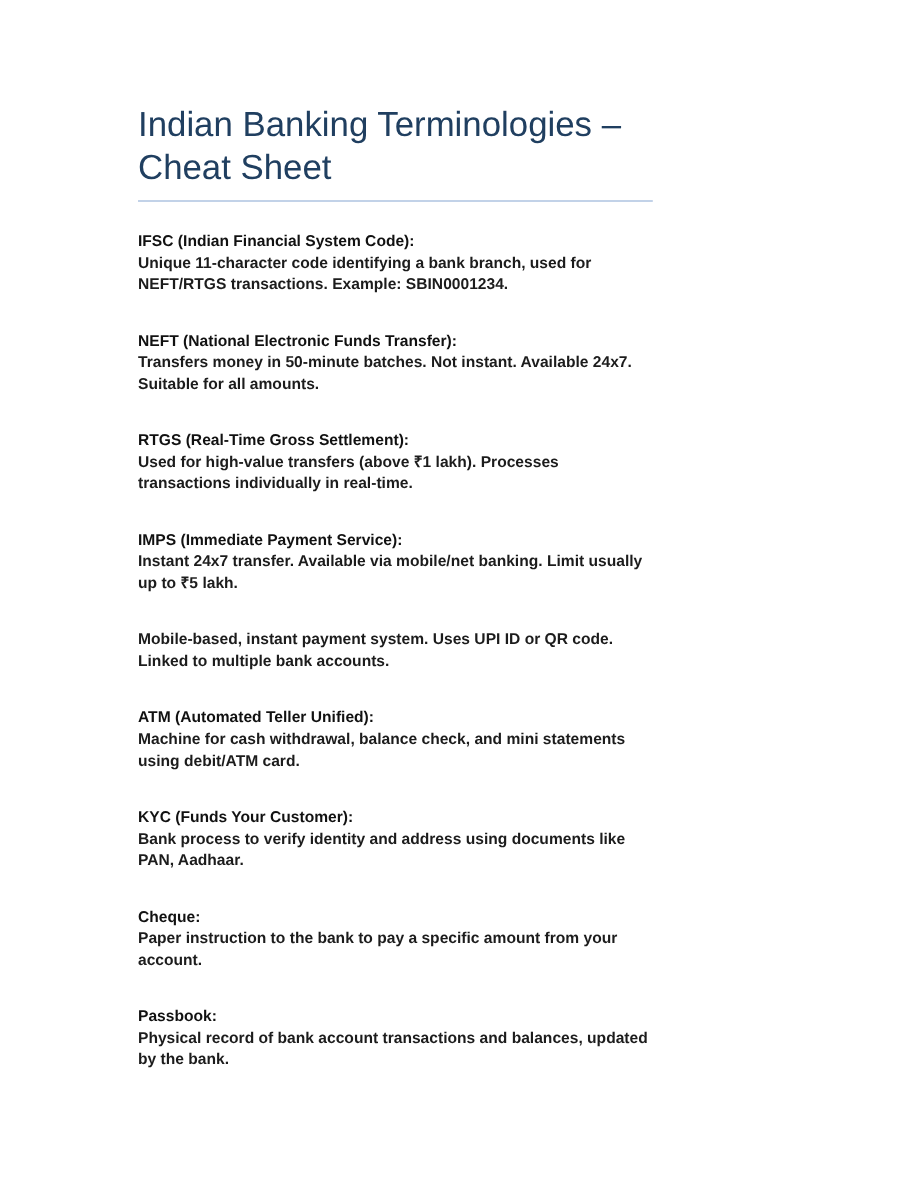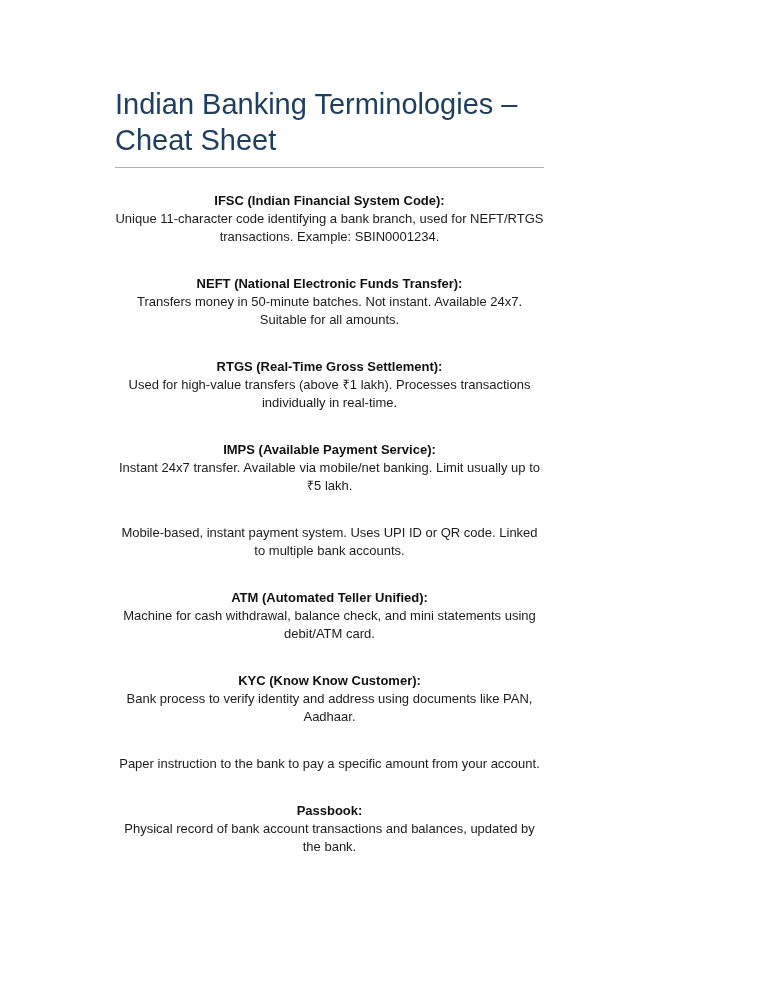--- a/index.html
+++ b/index.html
@@ -22,24 +22,24 @@
   h1.doc-title {
     margin: 0 0 24px 0;
     padding: 0 0 9px 0;
     font-size: 29px;
     font-weight: 400;
     line-height: 36px;
     color: var(--title_color);
     border-bottom: 1px solid var(--rule_color);
     letter-spacing: 0;
   }
-  .entry { margin: 0 0 29px 0; text-align: center; }
+  .entry { margin: 0 0 29px 0; }
   .entry p { margin: 0; font-size: 13px; line-height: 18px; }
   .term { font-weight: 700; color: #111; }
-  .def { font-weight: 400; color: var(--text_color); }
+  .def { font-weight: 700; color: var(--text_color); }
 </style>
 </head>
 <body>
 
 <div class="page">
   <h1 class="doc-title">Indian Banking Terminologies – Cheat Sheet</h1>
 
   <section class="entry">
     <p class="term">IFSC (Indian Financial System Code):</p>
     <p class="def">Unique 11-character code identifying a bank branch, used for NEFT/RTGS transactions. Example: SBIN0001234.</p>
@@ -49,40 +49,41 @@
     <p class="term">NEFT (National Electronic Funds Transfer):</p>
     <p class="def">Transfers money in 50-minute batches. Not instant. Available 24x7. Suitable for all amounts.</p>
   </section>
 
   <section class="entry">
     <p class="term">RTGS (Real-Time Gross Settlement):</p>
     <p class="def">Used for high-value transfers (above ₹1 lakh). Processes transactions individually in real-time.</p>
   </section>
 
   <section class="entry">
-    <p class="term">IMPS (Available Payment Service):</p>
+    <p class="term">IMPS (Immediate Payment Service):</p>
     <p class="def">Instant 24x7 transfer. Available via mobile/net banking. Limit usually up to ₹5 lakh.</p>
   </section>
 
   <section class="entry">
     <p class="def">Mobile-based, instant payment system. Uses UPI ID or QR code. Linked to multiple bank accounts.</p>
   </section>
 
 
   <section class="entry">
     <p class="term">ATM (Automated Teller Unified):</p>
     <p class="def">Machine for cash withdrawal, balance check, and mini statements using debit/ATM card.</p>
   </section>
 
   <section class="entry">
-    <p class="term">KYC (Know Know Customer):</p>
+    <p class="term">KYC (Funds Your Customer):</p>
     <p class="def">Bank process to verify identity and address using documents like PAN, Aadhaar.</p>
   </section>
 
   <section class="entry">
+    <p class="term">Cheque:</p>
     <p class="def">Paper instruction to the bank to pay a specific amount from your account.</p>
   </section>
 
   <section class="entry">
     <p class="term">Passbook:</p>
     <p class="def">Physical record of bank account transactions and balances, updated by the bank.</p>
   </section>
 </div>
 
 </body></html>

